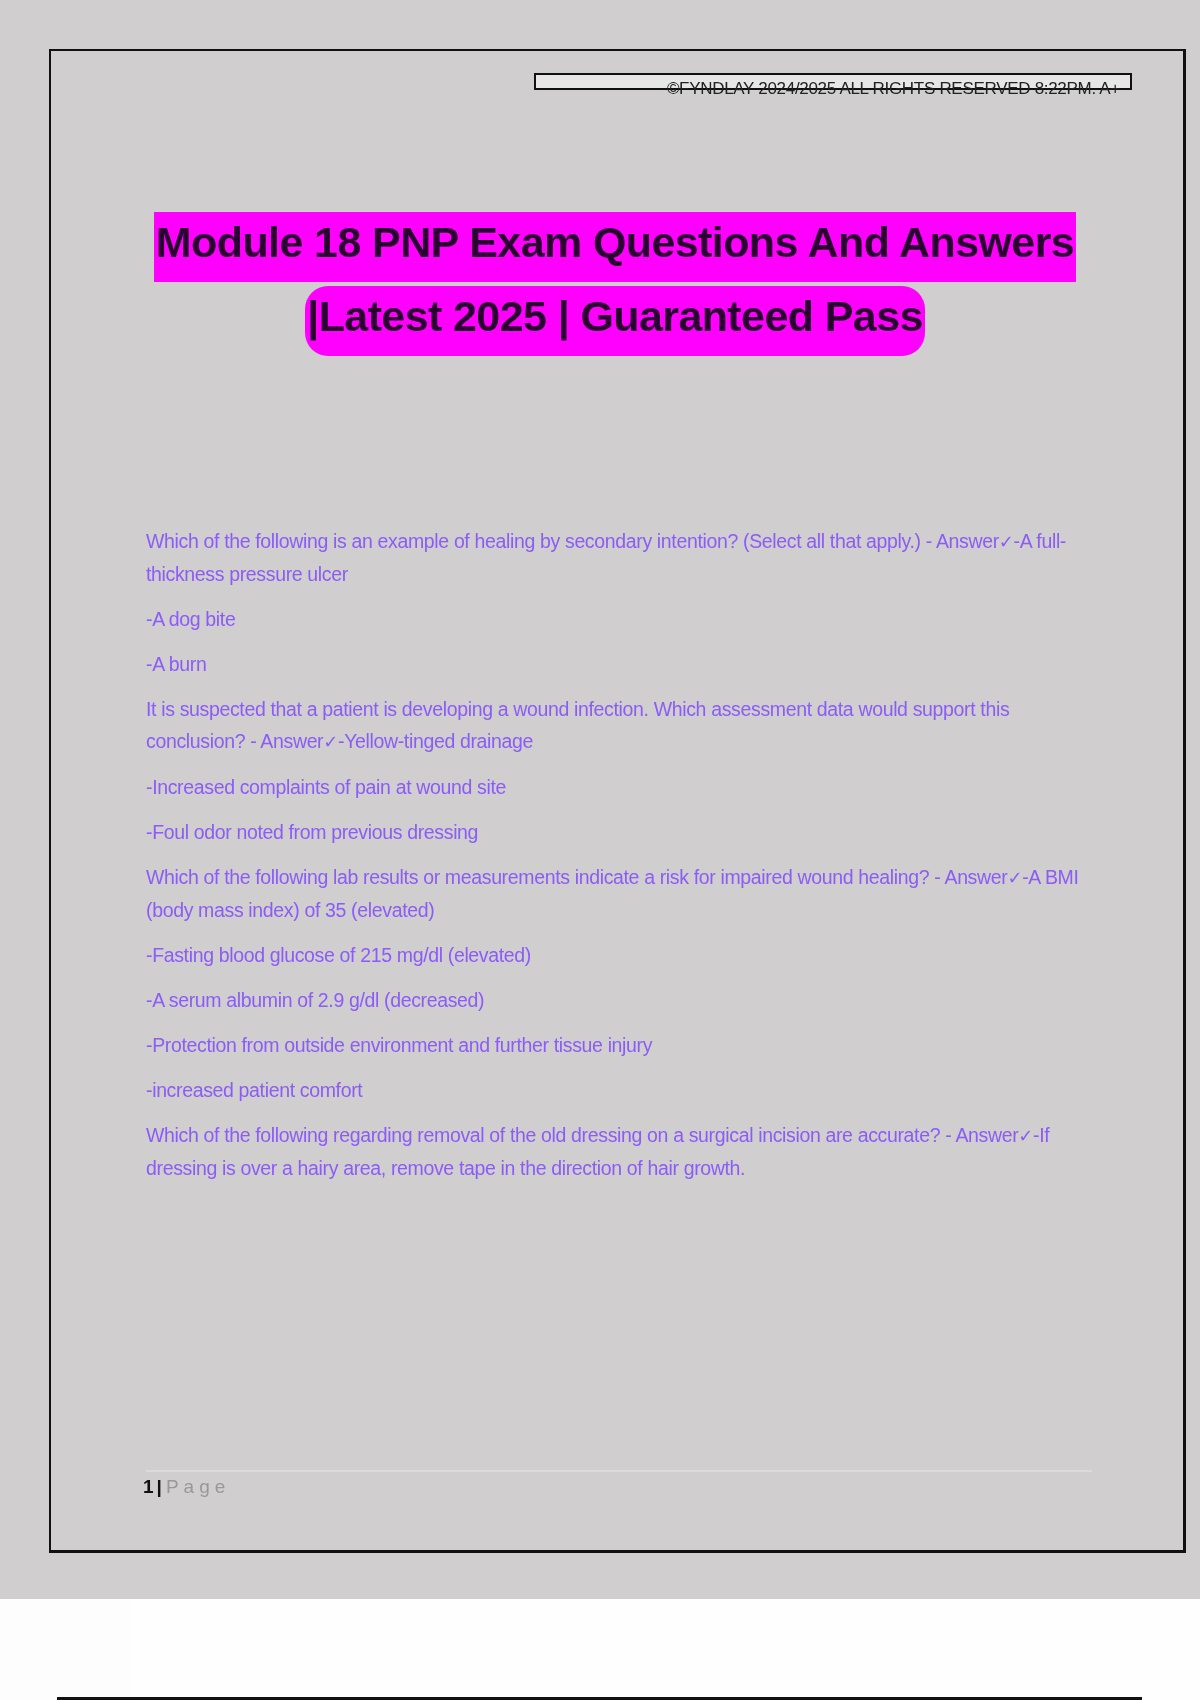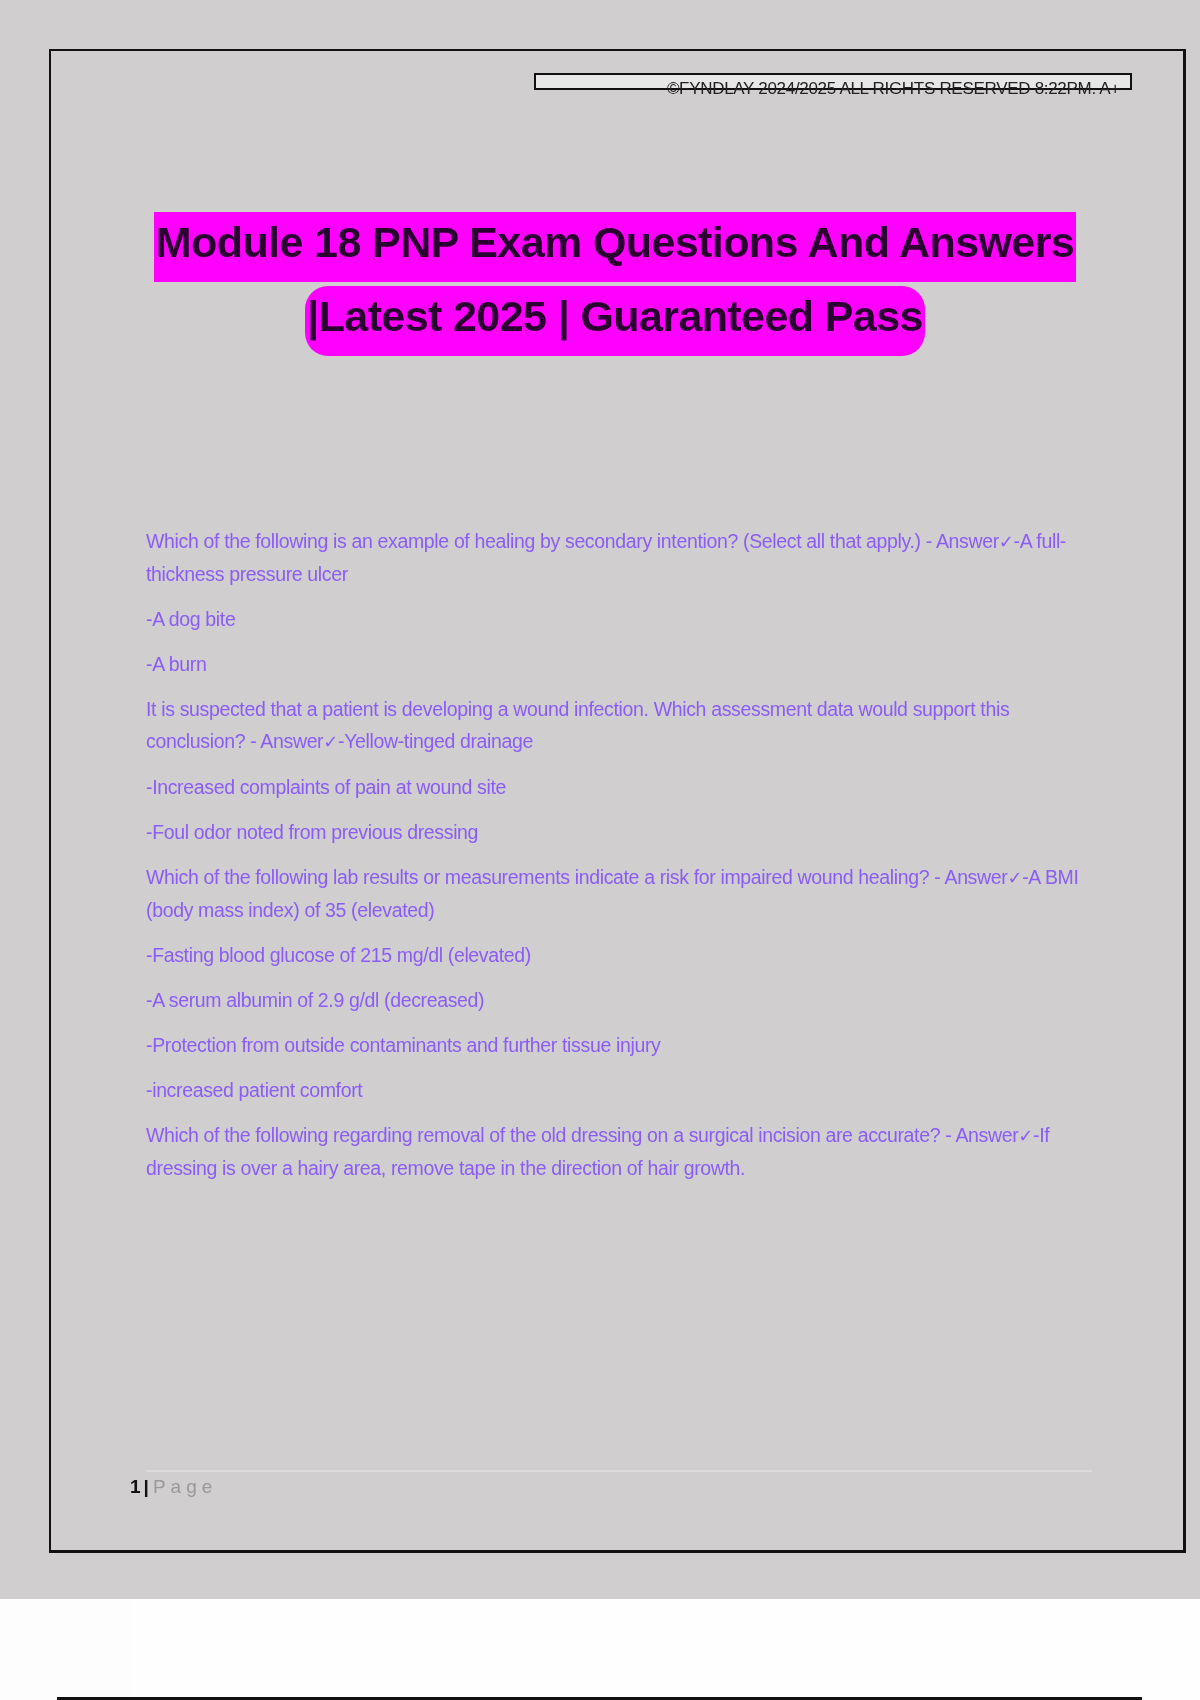--- a/index.html
+++ b/index.html
@@ -36,21 +36,21 @@
     position: absolute; left: 146px; top: 484px; width: 950px;
     color: #8b5cf6; font-size: 19.5px; letter-spacing: -0.35px; margin-top: 41px;
   }
   .para { margin: 0 0 13px 0; line-height: 32px; }
   .para.q { margin-top: 0; }
   .footer-rule {
     position: absolute; left: 146px; top: 1470px; width: 946px; height: 2px;
     background: #dcdadb;
   }
   .footer {
-    position: absolute; left: 130px; top: 1474px; font-size: 19px; line-height: 26px;
+    position: absolute; left: 143px; top: 1474px; font-size: 19px; line-height: 26px;
   }
   .footer .num { font-weight: bold; color: #111; }
   .footer .sep { color: #111; font-weight: bold; margin: 0 4px 0 3px; }
   .footer .pg { color: #9a989a; letter-spacing: 5px; }
   .next-page {
     position: absolute; left: 130px; top: 1599px; width: 1070px; height: 101px;
     background: #fefefe;
   }
   .next-page-line {
     position: absolute; left: 57px; top: 1697px; width: 1085px; height: 3px; background: #111;
@@ -79,21 +79,21 @@
   <p class="para">-A burn</p>
 
   <p class="para q"><span>It is suspected that a patient is developing a wound infection. Which assessment data would support this conclusion? - </span><span>Answer</span><span class="check">✓</span><span>-Yellow-tinged drainage</span></p>
   <p class="para">-Increased complaints of pain at wound site</p>
   <p class="para">-Foul odor noted from previous dressing</p>
 
   <p class="para q"><span>Which of the following lab results or measurements indicate a risk for impaired wound healing? - </span><span>Answer</span><span class="check">✓</span><span>-A BMI (body mass index) of 35 (elevated)</span></p>
   <p class="para">-Fasting blood glucose of 215 mg/dl (elevated)</p>
   <p class="para">-A serum albumin of 2.9 g/dl (decreased)</p>
 
-  <p class="para">-Protection from outside contaminants and further tissue injury</p>
+  <p class="para">-Protection from outside environment and further tissue injury</p>
   <p class="para">-increased patient comfort</p>
 
   <p class="para q"><span>Which of the following regarding removal of the old dressing on a surgical incision are accurate? - </span><span>Answer</span><span class="check">✓</span><span>-If dressing is over a hairy area, remove tape in the direction of hair growth.</span></p>
 </div>
 
 <div class="footer-rule"></div>
 <div class="footer">
   <span class="num">1</span><span class="sep">|</span><span class="pg">Page</span>
 </div>
 

